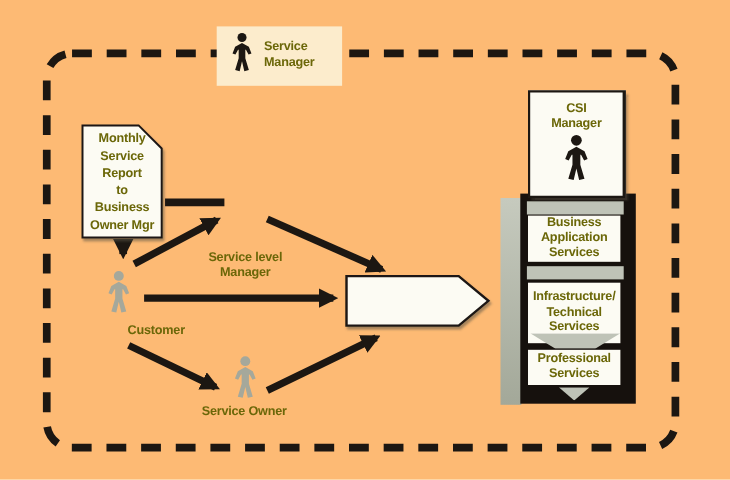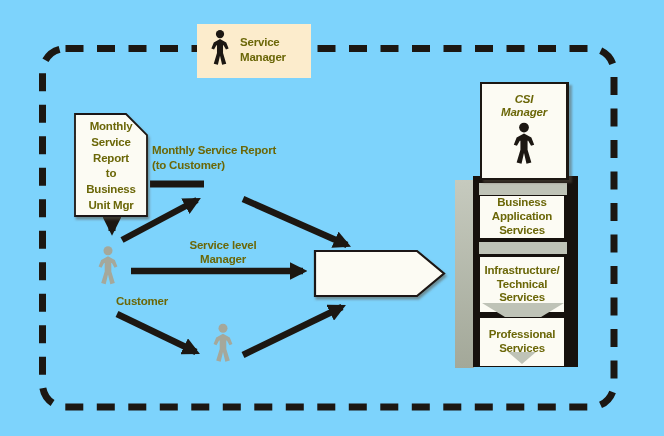--- a/index.html
+++ b/index.html
@@ -1,46 +1,46 @@
 <!DOCTYPE html>
 <html><head>
 <meta charset="utf-8">
 <style>
   html,body{margin:0;padding:0;background:#fceccc;}
   .canvas{
-    position:relative;width:664px;height:436px;background:#7dd3fc;overflow:hidden;
+    position:relative;width:664px;height:436px;background:#fdba74;overflow:hidden;
     font-family:"Liberation Sans", sans-serif;
   }
   .abs{position:absolute;}
   svg{display:block;}
   .layer{position:absolute;left:0;top:0;width:664px;height:436px;pointer-events:none;}
   .lbl{
     white-space:pre-line;color:#6b6708;font-weight:700;font-size:11.5px;
     line-height:14px;letter-spacing:-0.2px;text-align:center;
   }
   .lbl-left{text-align:left;}
   
   .sm-group{left:197px;top:24px;width:114px;height:54px;background:#fceccc;
     display:flex;align-items:flex-start;gap:9px;padding-left:12px;box-sizing:border-box;}
   .sm-label{margin-top:11px;line-height:15px;}
   
   .doc-label{left:77px;top:119px;width:68px;line-height:15.8px;}
   .rtc-label{left:152px;top:143px;width:136px;line-height:15px;}
-  .slm-label{left:178px;top:227px;width:90px;line-height:14px;margin-top:11px;}
+  .slm-label{left:178px;top:227px;width:90px;line-height:14px;}
   .customer-label{left:78px;top:294px;width:60px;margin-left:34px;}
   .so-label{left:172px;top:367px;width:100px;}
   .identify-label{left:317px;top:255px;width:100px;line-height:14.5px;}
   
   .person-black{fill:#1c1712;}
   .person-gray{fill:#a5a89b;}
   
   .csi-box{left:480px;top:82px;width:84px;height:94px;background:#fcfbf3;
     border:2px solid #1c1712;border-right-width:3px;
     box-shadow:2.5px 3px 2px rgba(90,82,68,.45);
-    display:flex;flex-direction:column;align-items:center;z-index:5;font-style:italic;}
+    display:flex;flex-direction:column;align-items:center;z-index:5;}
   .csi-label{margin-top:9px;line-height:13px;}
   
   .stack-side{left:455px;top:180px;width:19px;height:188px;
     background:linear-gradient(to bottom,#c6cabe,#a3a899);z-index:1;}
   .stack-body{left:473px;top:176px;width:105px;height:191px;background:#16110d;z-index:2;}
   .stack-bar{left:479px;width:88px;height:12px;background:#bfc3b7;z-index:3;}
   .svc-box{left:480px;width:84px;background:#fcfbf3;z-index:3;
     display:flex;align-items:center;justify-content:center;}
   .svc-box .lbl{line-height:13.8px;}
   .funnel{left:482px;top:303px;width:82px;height:14px;background:#bfc3b7;z-index:3;
@@ -94,36 +94,35 @@
       </svg>
     <div class="lbl lbl-left sm-label">Service
 Manager</div>
   </div>
 
   <div class="abs lbl doc-label">Monthly
 Service
 Report
 to
 Business
-Unit Mgr</div>
+Owner Mgr</div>
 
-  <div class="abs lbl lbl-left rtc-label">Monthly Service Report
-(to Customer)</div>
 
   <div class="abs lbl slm-label">Service level
 Manager</div>
 
   <svg class="abs person-gray" style="left:96px;top:243px" width="24" height="46" viewBox="0 0 24 40">
       <use href="#person"></use>
     </svg>
   <div class="abs lbl customer-label">Customer</div>
 
   <svg class="abs person-gray" style="left:211px;top:320px" width="24" height="47" viewBox="0 0 24 40">
       <use href="#person"></use>
     </svg>
+  <div class="abs lbl so-label">Service Owner</div>
 
 
   <div class="abs csi-box">
     <div class="lbl csi-label">CSI
 Manager</div>
     <svg width="26" height="44" viewBox="0 0 24 40" class="person-black" style="margin-top:3px">
         <use href="#person"></use>
       </svg>
   </div>
 
@@ -140,20 +139,20 @@
   <div class="abs stack-bar" style="top:242px"></div>
 
   <div class="abs svc-box" style="top:257px;height:55px">
     <div class="lbl">Infrastructure/
 Technical
 Services</div>
   </div>
 
   <div class="abs funnel"></div>
 
-  <div class="abs svc-box" style="top:318px;height:48px">
+  <div class="abs svc-box" style="top:318px;height:32px">
     <div class="lbl">Professional
 Services</div>
   </div>
 
   <div class="abs tri"></div>
 
 </div>
 
 </body></html>

